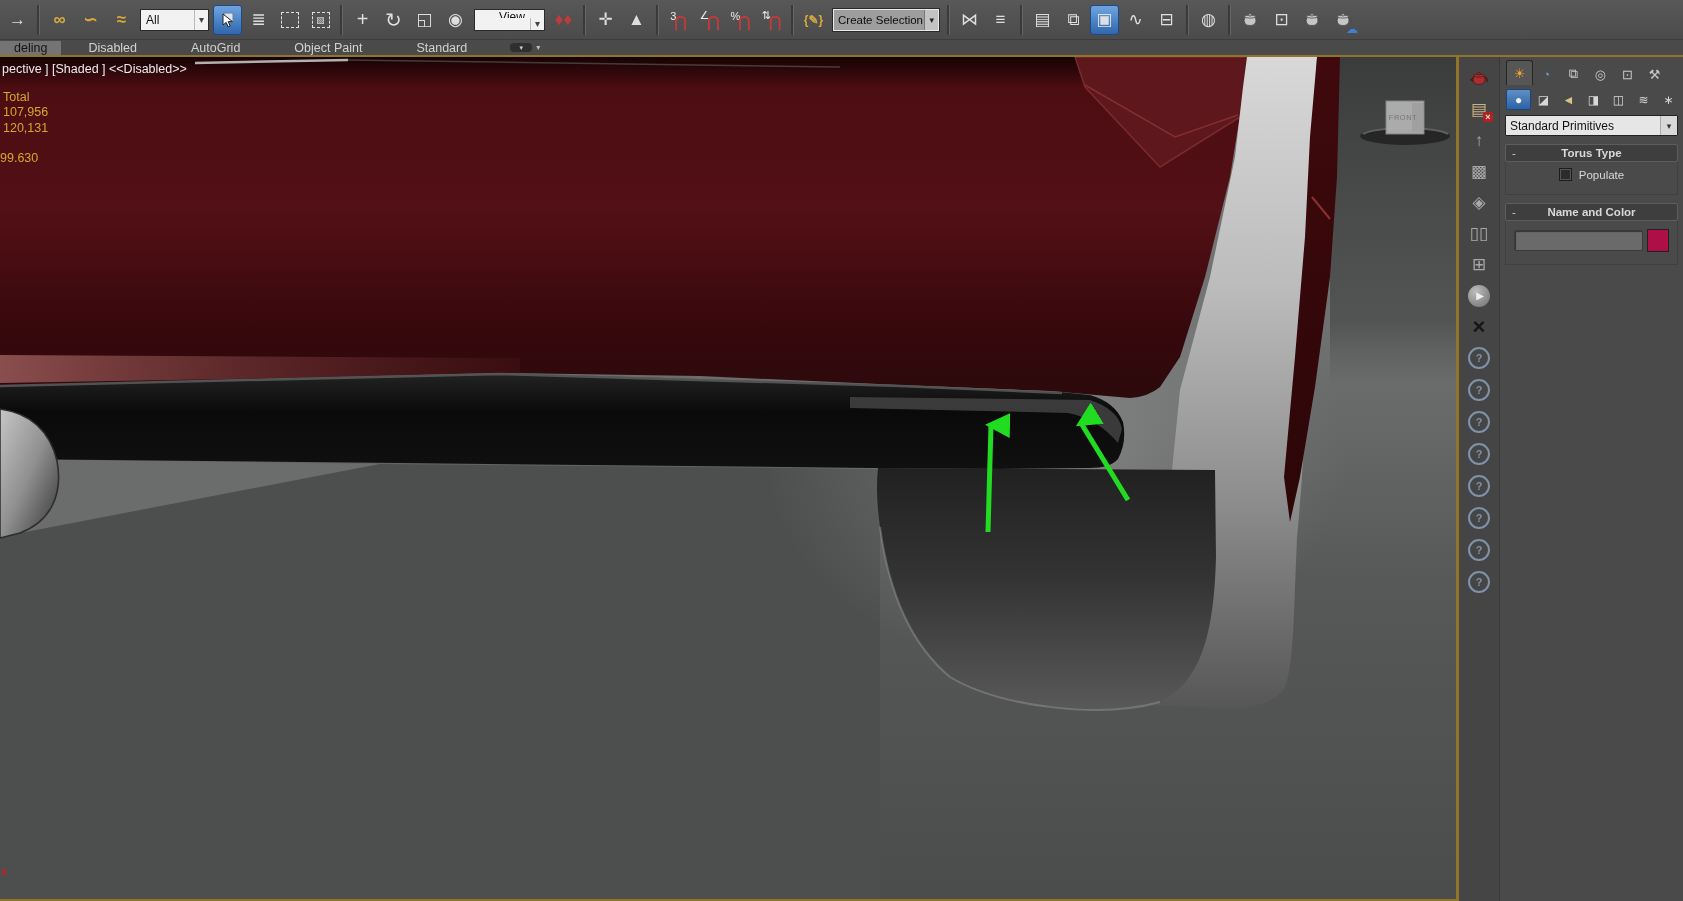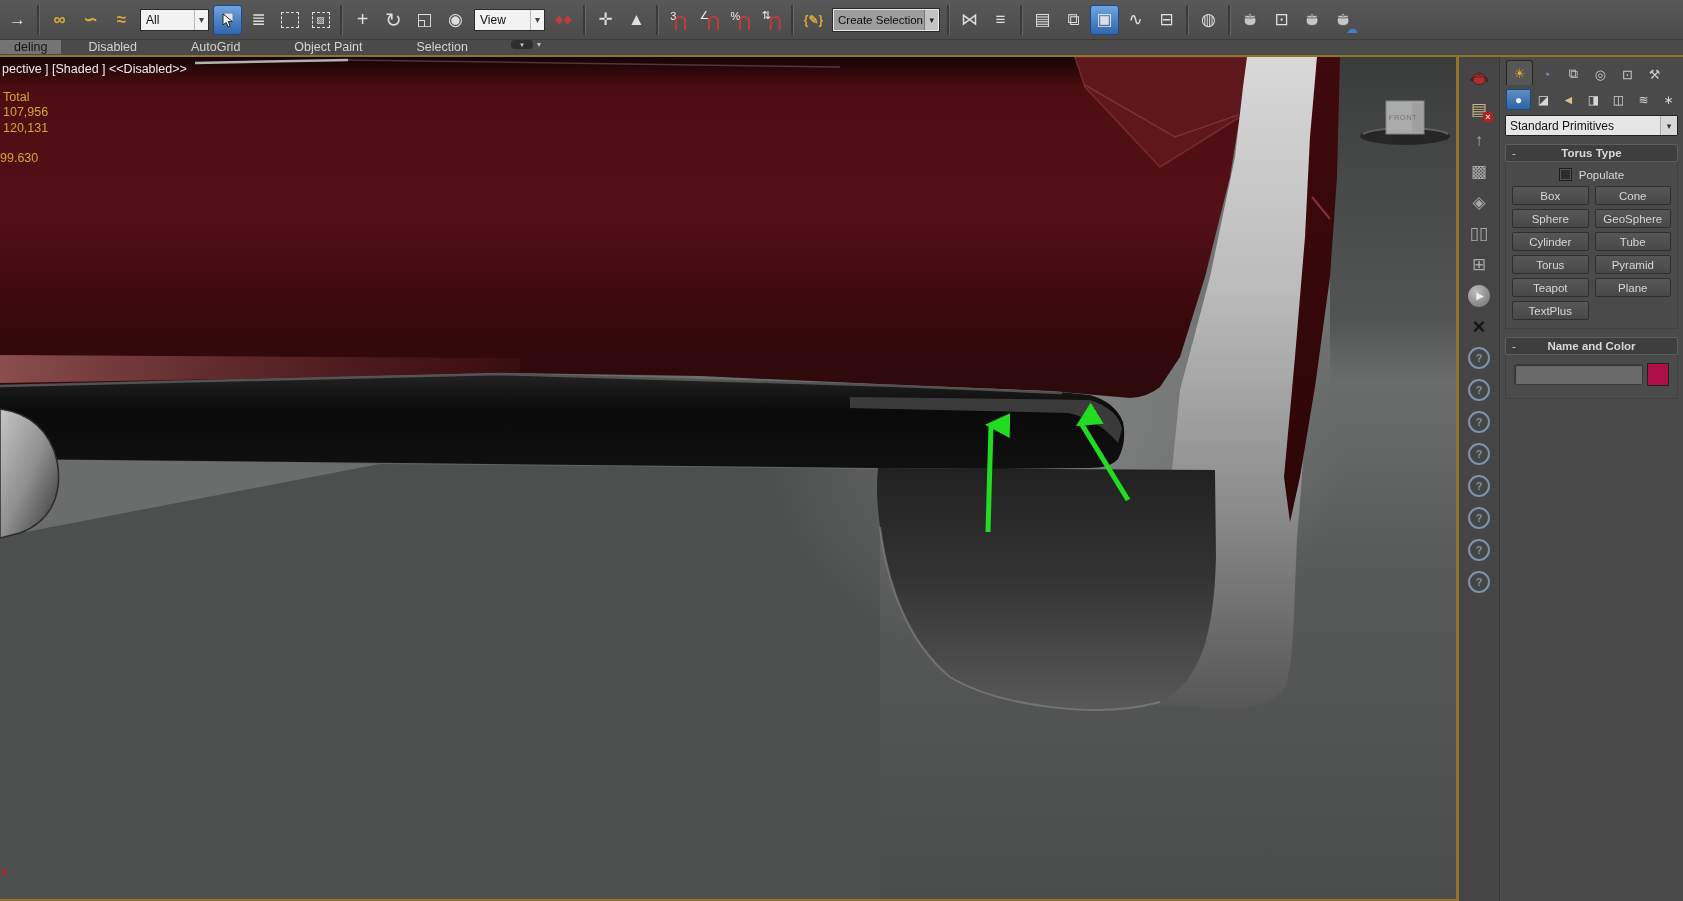--- a/index.html
+++ b/index.html
@@ -20,21 +20,21 @@
     display:flex;align-items:center;margin:0 3px;padding-left:5px;flex:0 0 auto;}
   .tdrop .caret{margin-left:auto;padding:0 4px;color:#444;font-size:10px;border-left:1px solid #bbb;height:100%;display:flex;align-items:center;}
   .tcombo{height:20px;background:#9d9d9d;border:1px solid #e9e9e9;outline:1px solid #2b2b2b;color:#0d0d0d;
     font-size:11.5px;display:flex;align-items:center;margin:0 4px;padding-left:4px;flex:0 0 auto;}
   .tcombo .caret{margin-left:auto;width:15px;height:100%;background:#c3c3c3;border-left:1px solid #777;
     display:flex;align-items:center;justify-content:center;color:#222;font-size:9px;}
   .dashed{width:16px;height:14px;border:1px dashed #e0e0e0;display:flex;align-items:center;justify-content:center;font-size:9px;color:#ddd;}
   .cursor-svg{width:15px;height:17px;}
 
   
-  .ribbon{position:absolute;left:0;top:40px;width:1683px;height:15px;background:#4a4a4a;display:flex;align-items:flex-start;}
+  .ribbon{position:absolute;left:0;top:40px;width:1683px;height:15px;background:#4a4a4a;display:flex;align-items:center;}
   .rtab{padding:0 27px;display:flex;align-items:center;color:#d2d2d0;font-size:12.5px;}
   .rtab.active{background:#747474;color:#151515;padding:0 14px;}
   .rcollapse{width:26px;margin-left:14px;display:flex;align-items:center;justify-content:center;}
   .rcollapse .pill{width:22px;height:9px;background:#2f2f2f;border-radius:4px;color:#cfcfcf;font-size:7px;
     display:flex;align-items:center;justify-content:center;}
   .rcaret{color:#bdbdbd;font-size:8px;display:flex;align-items:center;margin-left:2px;}
   .goldline{position:absolute;left:0;top:55px;width:1683px;height:2px;background:#8f742a;}
 
   
   .viewport{position:absolute;left:0;top:57px;width:1459px;height:844px;box-sizing:border-box;
@@ -125,21 +125,21 @@
       </div>
       <div class="tbtn">
         <span style="font-size: 20px;">↻</span>
       </div>
       <div class="tbtn">
         <span>◱</span>
       </div>
       <div class="tbtn">
         <span>◉</span>
       </div>
-      <div class="tdrop" style="width: 64px;">
+      <div class="tdrop" style="width: 64px; flex-direction: column;">
         <span style="overflow: hidden; white-space: nowrap;">View</span>
         <span class="caret">▾</span>
       </div>
       <div class="tbtn">
         <span style="color: rgb(194, 59, 59);">♦♦</span>
       </div>
       <div class="tsep"></div>
       <div class="tbtn">
         <span>✛</span>
       </div>
@@ -230,21 +230,21 @@
   </svg>
         <span style="position: absolute; right: 0px; bottom: -1px; color: rgb(63, 127, 212); font-size: 12px;">☁</span>
       </div>
     </div>
 
 <div class="ribbon" id="ribbon">
       <div class="rtab active">deling</div>
       <div class="rtab">Disabled</div>
       <div class="rtab">AutoGrid</div>
       <div class="rtab">Object Paint</div>
-      <div class="rtab">Selection</div>
+      <div class="rtab">Standard</div>
       <div class="rcollapse">
         <span class="pill">▾</span>
       </div>
       <div class="rcaret">▾</div>
     </div>
 <div class="goldline"></div>
 
 <div class="viewport">
 <svg width="1456" height="842" viewBox="0 0 1456 842">
   <defs>
@@ -452,33 +452,20 @@
     <div class="rollout">
       <div class="rhead">
         <span class="minus">-</span>
         <span class="rtitle">Torus Type</span>
       </div>
       <div class="rbody">
         <div class="agrow">
           <span class="agbox"></span>
           <span class="aglabel">Populate</span>
         </div>
-        <div class="objgrid" id="objgrid">
-              <div class="obj-btn">Box</div>
-              <div class="obj-btn">Cone</div>
-              <div class="obj-btn">Sphere</div>
-              <div class="obj-btn">GeoSphere</div>
-              <div class="obj-btn">Cylinder</div>
-              <div class="obj-btn">Tube</div>
-              <div class="obj-btn">Torus</div>
-              <div class="obj-btn">Pyramid</div>
-              <div class="obj-btn">Teapot</div>
-              <div class="obj-btn">Plane</div>
-              <div class="obj-btn">TextPlus</div>
-            </div>
       </div>
     </div>
 
     <div class="rollout">
       <div class="rhead">
         <span class="minus">-</span>
         <span class="rtitle">Name and Color</span>
       </div>
       <div class="rbody">
         <div class="ncrow">

